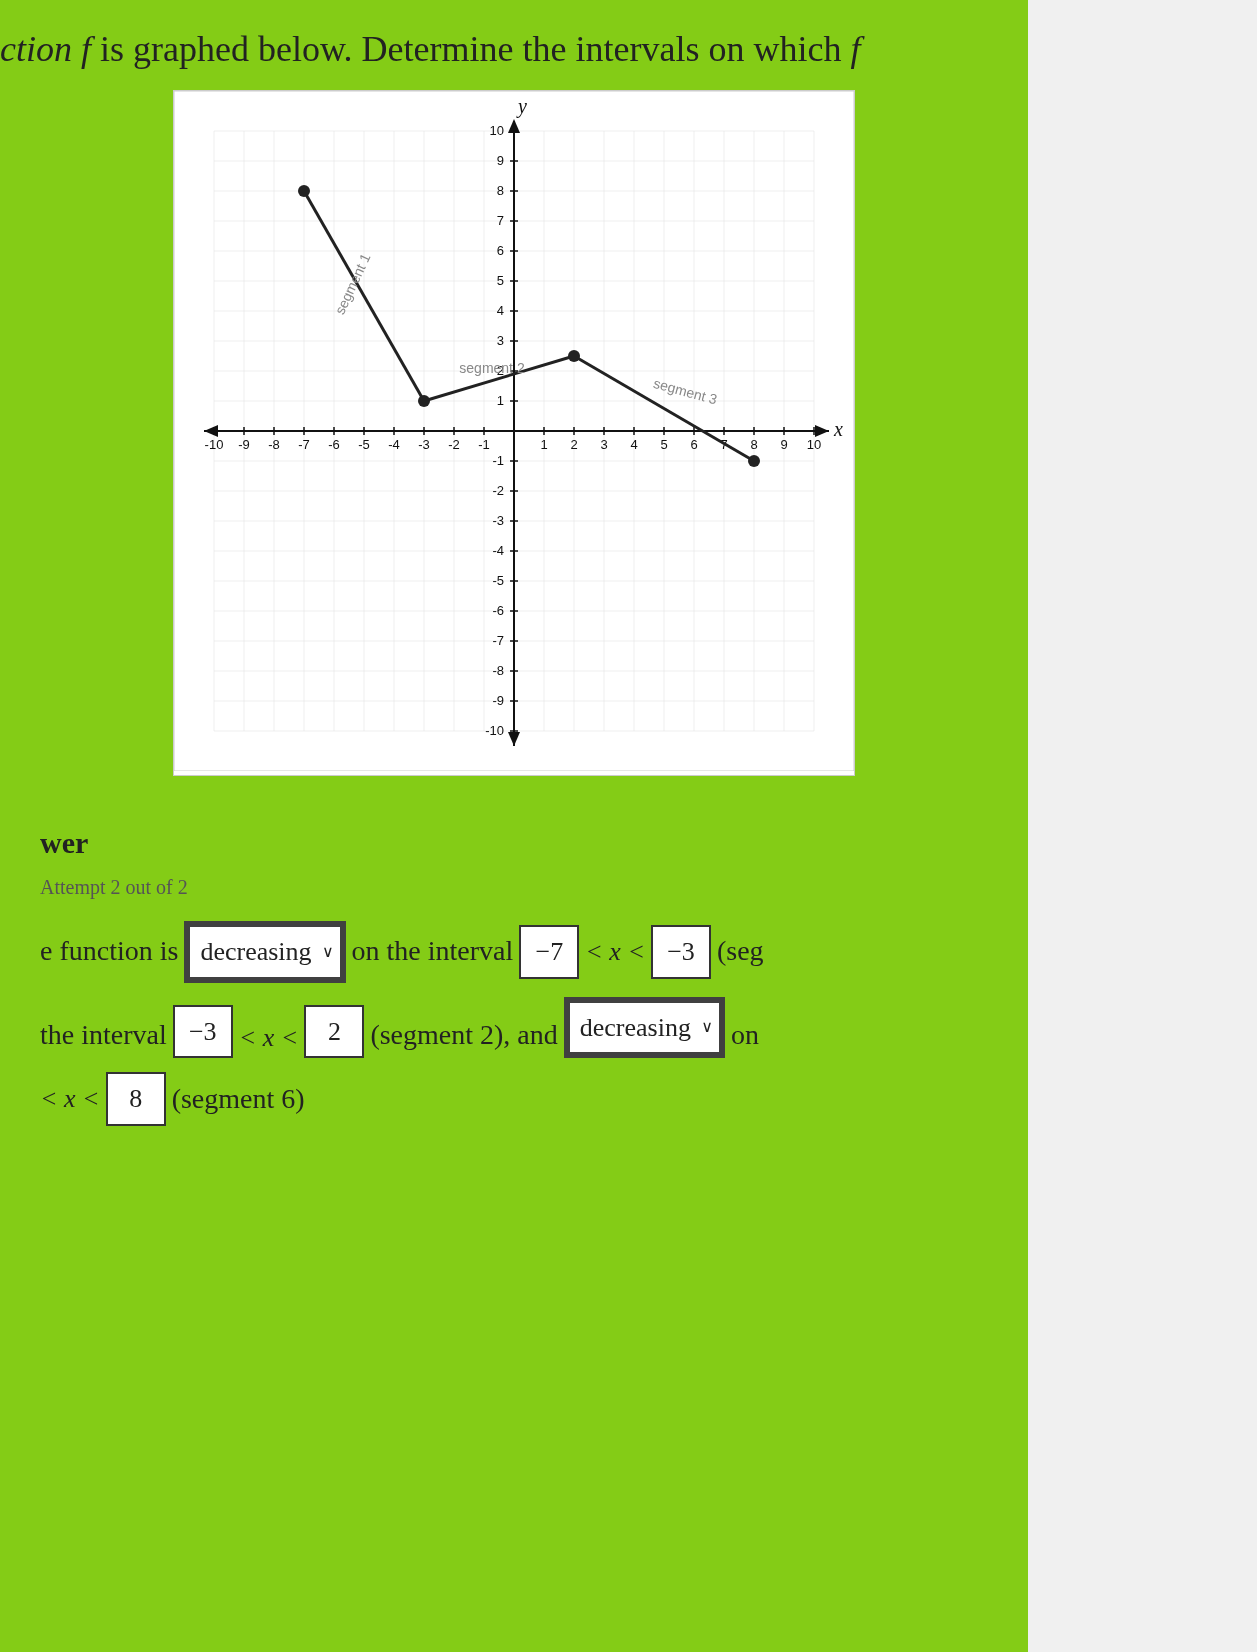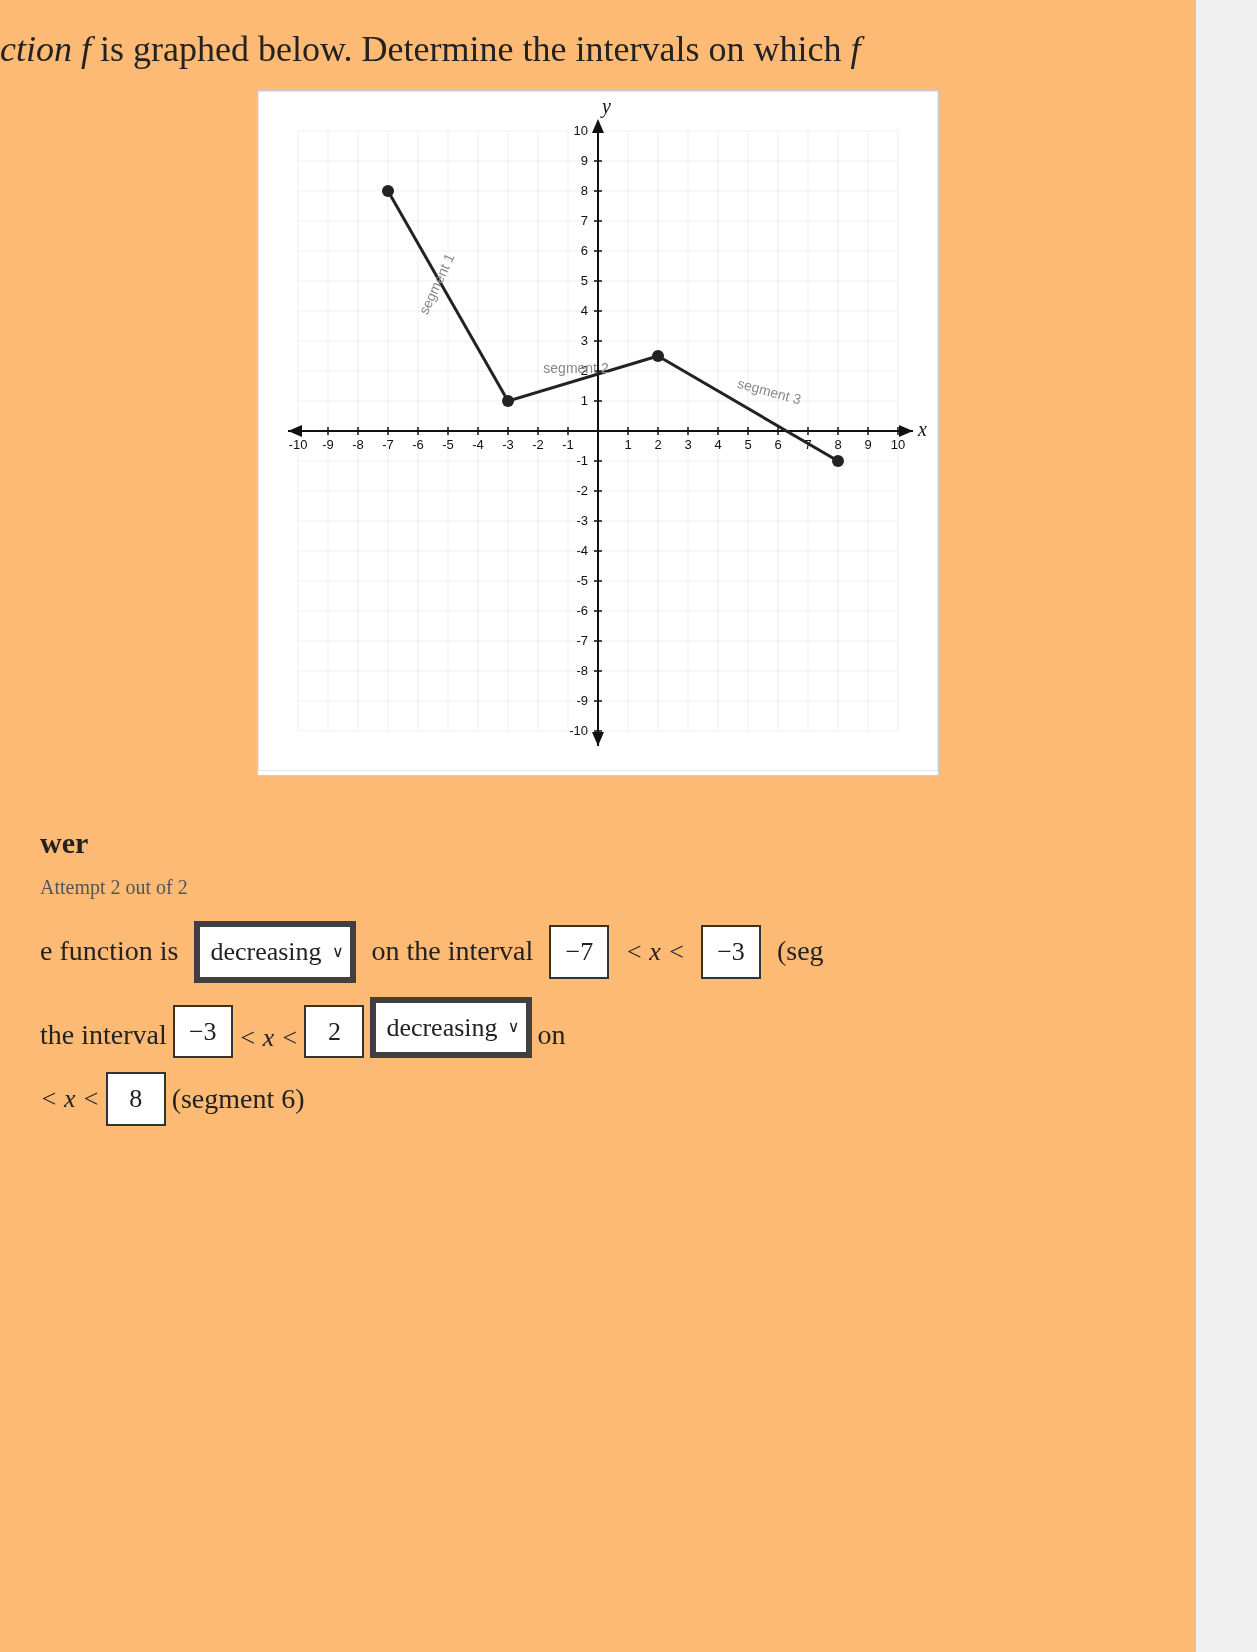--- a/index.html
+++ b/index.html
@@ -6,23 +6,23 @@
     body {
       width: 1257px;
       min-height: 1652px;
       background: #f0f0f0;
       font-family: Georgia, 'Times New Roman', serif;
       overflow-x: hidden;
       position: relative;
     }
 
     .page-container {
-      width: 1196px;
+      width: 1028px;
       min-height: 1652px;
-      background: #fdba74;
+      background: #84cc16;
       position: relative;
       padding: 0;
     }
 
     
     .question-header {
       padding: 28px 0 10px 0;
       font-size: 36px;
       color: #222;
       font-style: italic;
@@ -54,21 +54,21 @@
     .answer-section {
       padding: 20px 40px;
       font-size: 28px;
       color: #222;
     }
 
     .answer-row {
       display: flex;
       align-items: center;
       flex-wrap: wrap;
-      gap: 16px;
+      gap: 6px;
       margin-top: 22px;
       font-size: 28px;
       line-height: 1.6;
     }
 
     .answer-row2 {
       display: flex;
       align-items: flex-end;
       flex-wrap: wrap;
       gap: 6px;
@@ -319,20 +319,21 @@
       <span style="font-style:italic; font-size:26px;">&lt; x &lt;</span>
       <span class="input-box" style="font-size:26px;">−3</span>
       <span>(seg</span>
     </div>
 
     <div class="answer-row2">
       <span>the interval</span>
       <span class="input-box" style="font-size:26px;">−3</span>
       <span style="font-style:italic; font-size:26px;">&lt; x &lt;</span>
       <span class="input-box" style="font-size:26px;">2</span>
+      <span>(segment 2), and</span>
       <span class="dropdown-box" style="font-size:26px; min-width:140px;">decreasing</span>
       <span>on</span>
     </div>
 
     <div class="answer-row3">
       <span style="font-style:italic; font-size:26px;">&lt; x &lt;</span>
       <span class="input-box" style="font-size:26px;">8</span>
       <span>(segment 6)</span>
     </div>
 

